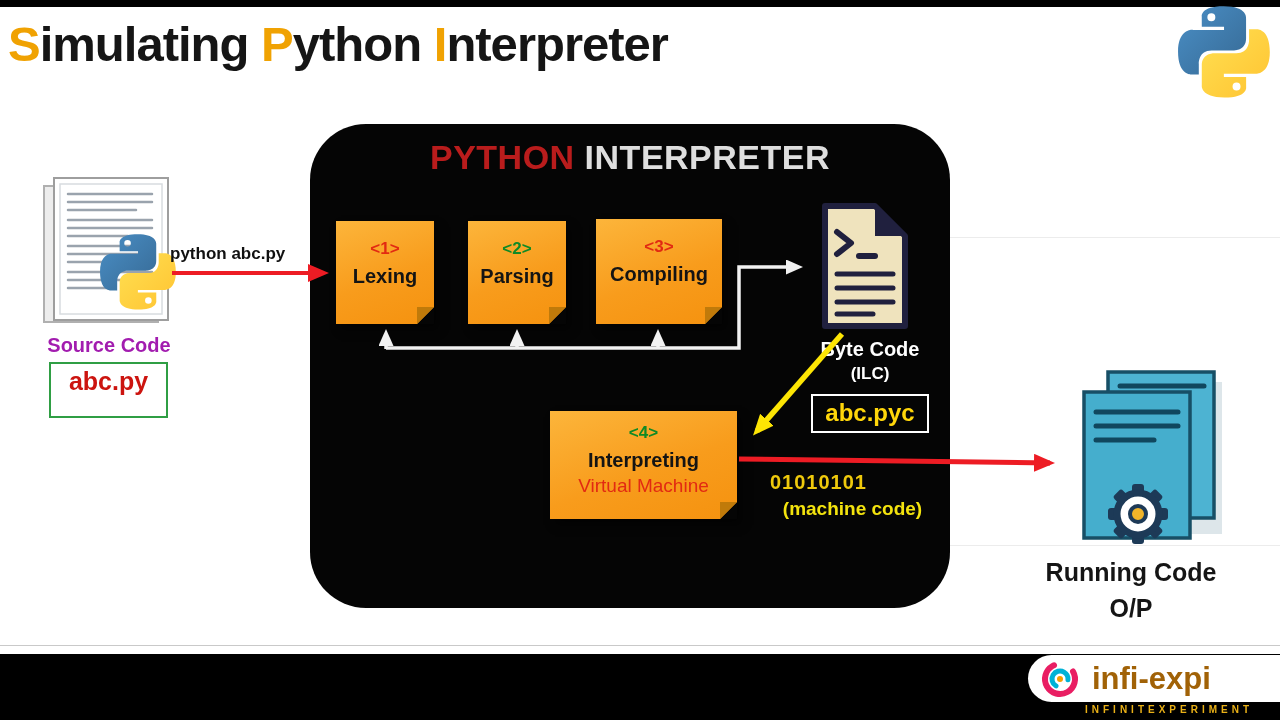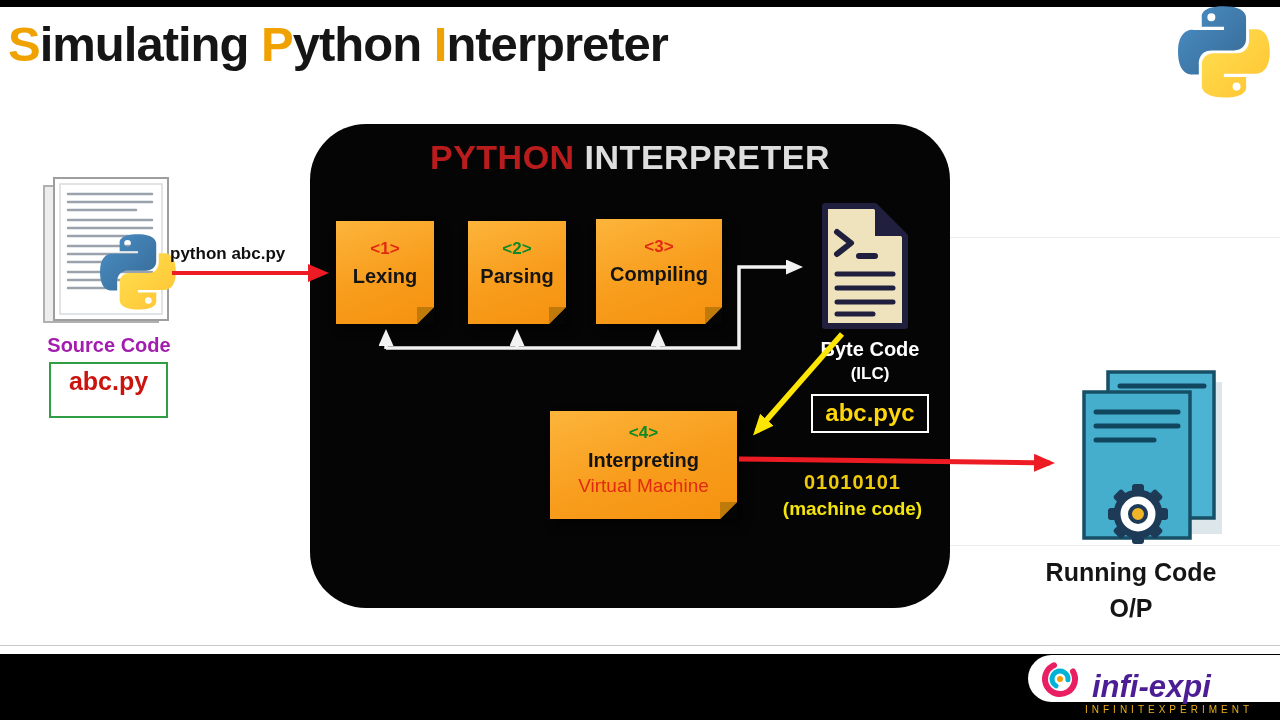--- a/index.html
+++ b/index.html
@@ -43,21 +43,21 @@
   .note-sublabel { font-size:19px; font-weight:400; color:#e22a12; margin-top:3px; }
 
   .bytecode-icon { position:absolute; left:815px; top:200px; width:100px; height:132px; }
   .bc-label { position:absolute; left:800px; top:338px; width:140px; text-align:center;
               color:#fff; font-size:20px; font-weight:700; }
   .bc-sub   { position:absolute; left:800px; top:364px; width:140px; text-align:center;
               color:#fff; font-size:17px; font-weight:700; }
   .bc-file  { position:absolute; left:811px; top:394px; width:118px; height:39px;
               border:2.5px solid #fff; color:#ffd60a; font-size:24px; font-weight:700;
               text-align:center; line-height:34px; }
-  .mc-value   { position:absolute; left:770px; top:471px; width:165px; text-align:center;
+  .mc-value   { position:absolute; left:770px; top:471px; width:165px; text-align:left;
                 color:#eec90c; font-size:20px; font-weight:700; letter-spacing:1px; }
   .mc-caption { position:absolute; left:770px; top:498px; width:165px; text-align:center;
                 color:#f3e30e; font-size:19px; font-weight:700; }
 
   .source-icon { position:absolute; left:40px; top:176px; width:135px; height:150px; }
   .py-logo-sm  { position:absolute; left:100px; top:234px; width:76px; height:76px; }
   .cmd-label { position:absolute; left:170px; top:244px; width:162px; text-align:left;
                font-size:17px; font-weight:700; color:#111; }
   .source-label { position:absolute; left:36px; top:334px; width:146px; text-align:center;
                   font-size:20px; font-weight:700; color:#a21caf; }
@@ -73,22 +73,22 @@
 
   .arrows { position:absolute; left:0; top:0; width:1280px; height:720px;
             pointer-events:none; z-index:6; }
 
   .footer-hairline { position:absolute; left:0; top:645px; width:1280px; height:1px; background:#c9c9c9; }
   .footer-bar { position:absolute; left:0; top:654px; width:1280px; height:66px; background:#000; }
   .brand-blob { position:absolute; left:1028px; top:655px; width:252px; height:47px;
                 background:#fff; border-radius:26px 0 0 26px; }
   .brand-swirl { position:absolute; left:1040px; top:659px; width:40px; height:40px; }
   .brand-name { position:absolute; left:1092px; top:657px; height:44px; line-height:44px;
-                font-size:31px; font-weight:700; font-style:italic; color:#4c1d95;margin-top:8px; }
-  .brand-tagline { position:absolute; left:1085px; top:704px; font-size:10px; font-weight:400;
+                font-size:31px; font-weight:700; color:#a16207; }
+  .brand-tagline { position:absolute; left:1085px; top:704px; font-size:10px; font-weight:700;
                    letter-spacing:4px; color:#eab117; }
 </style>
 </head>
 <body>
 
 <svg width="0" height="0" style="position:absolute" aria-hidden="true">
   <defs>
     <linearGradient id="pyBlue" x1="0" y1="0" x2="1" y2="1">
       <stop offset="0" stop-color="#4a8fc6"></stop>
         <stop offset="1" stop-color="#366994"></stop>

